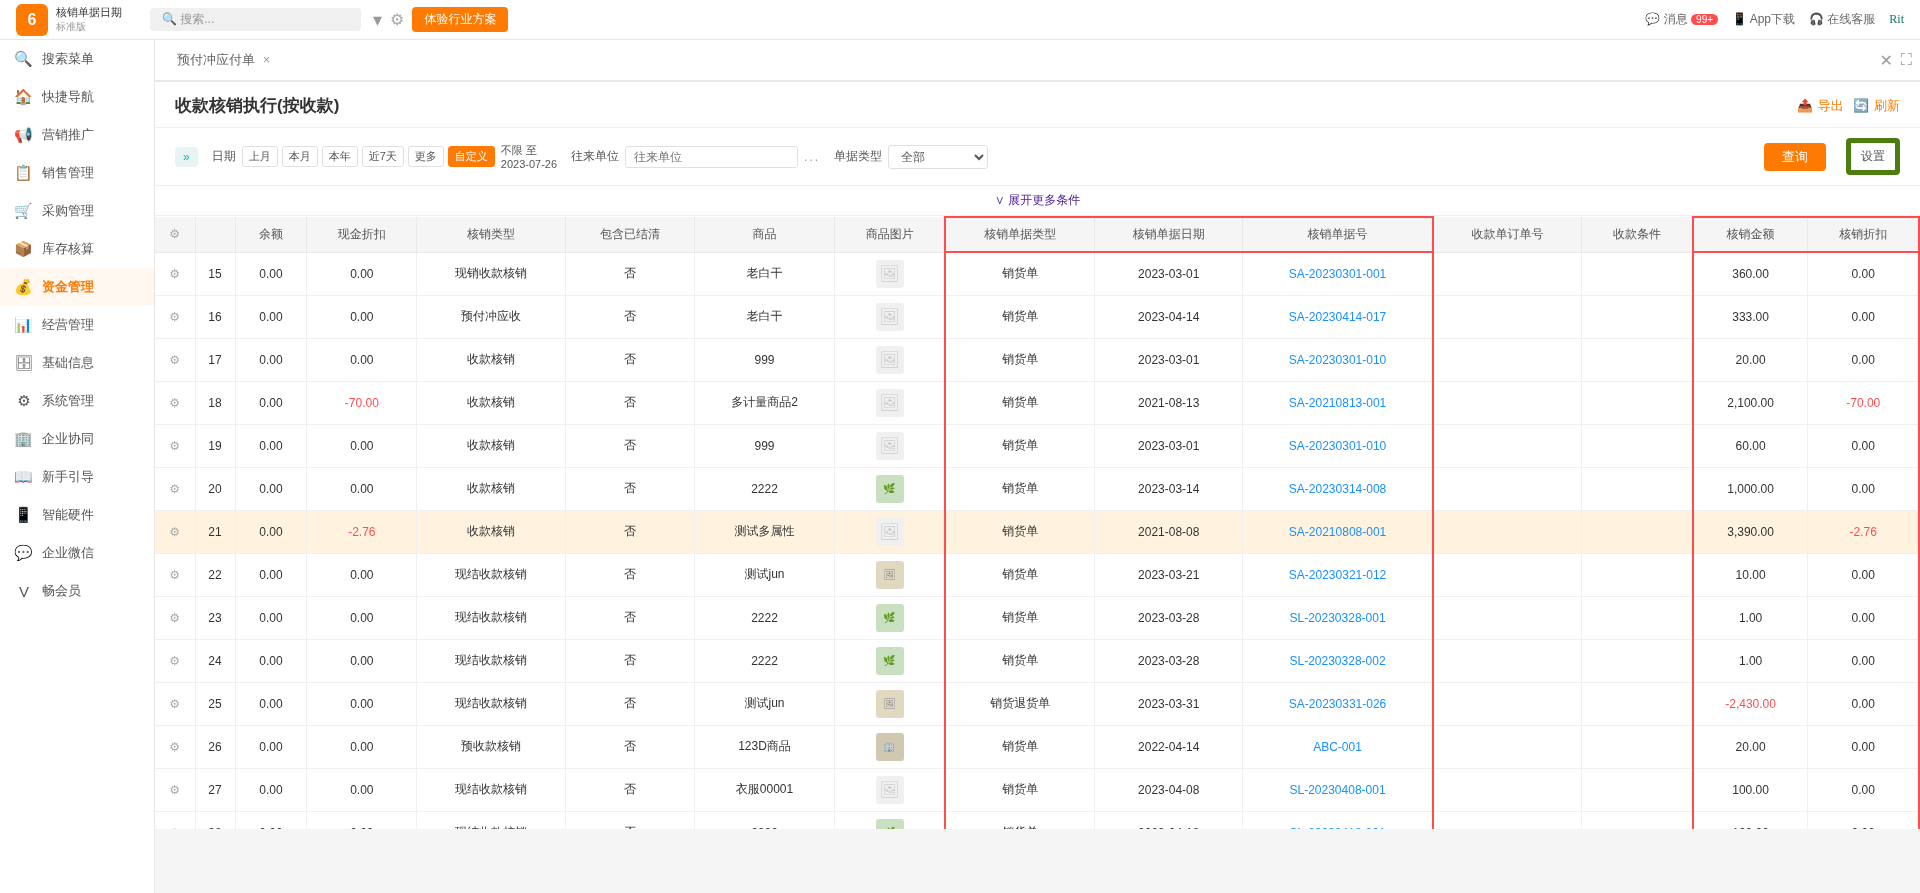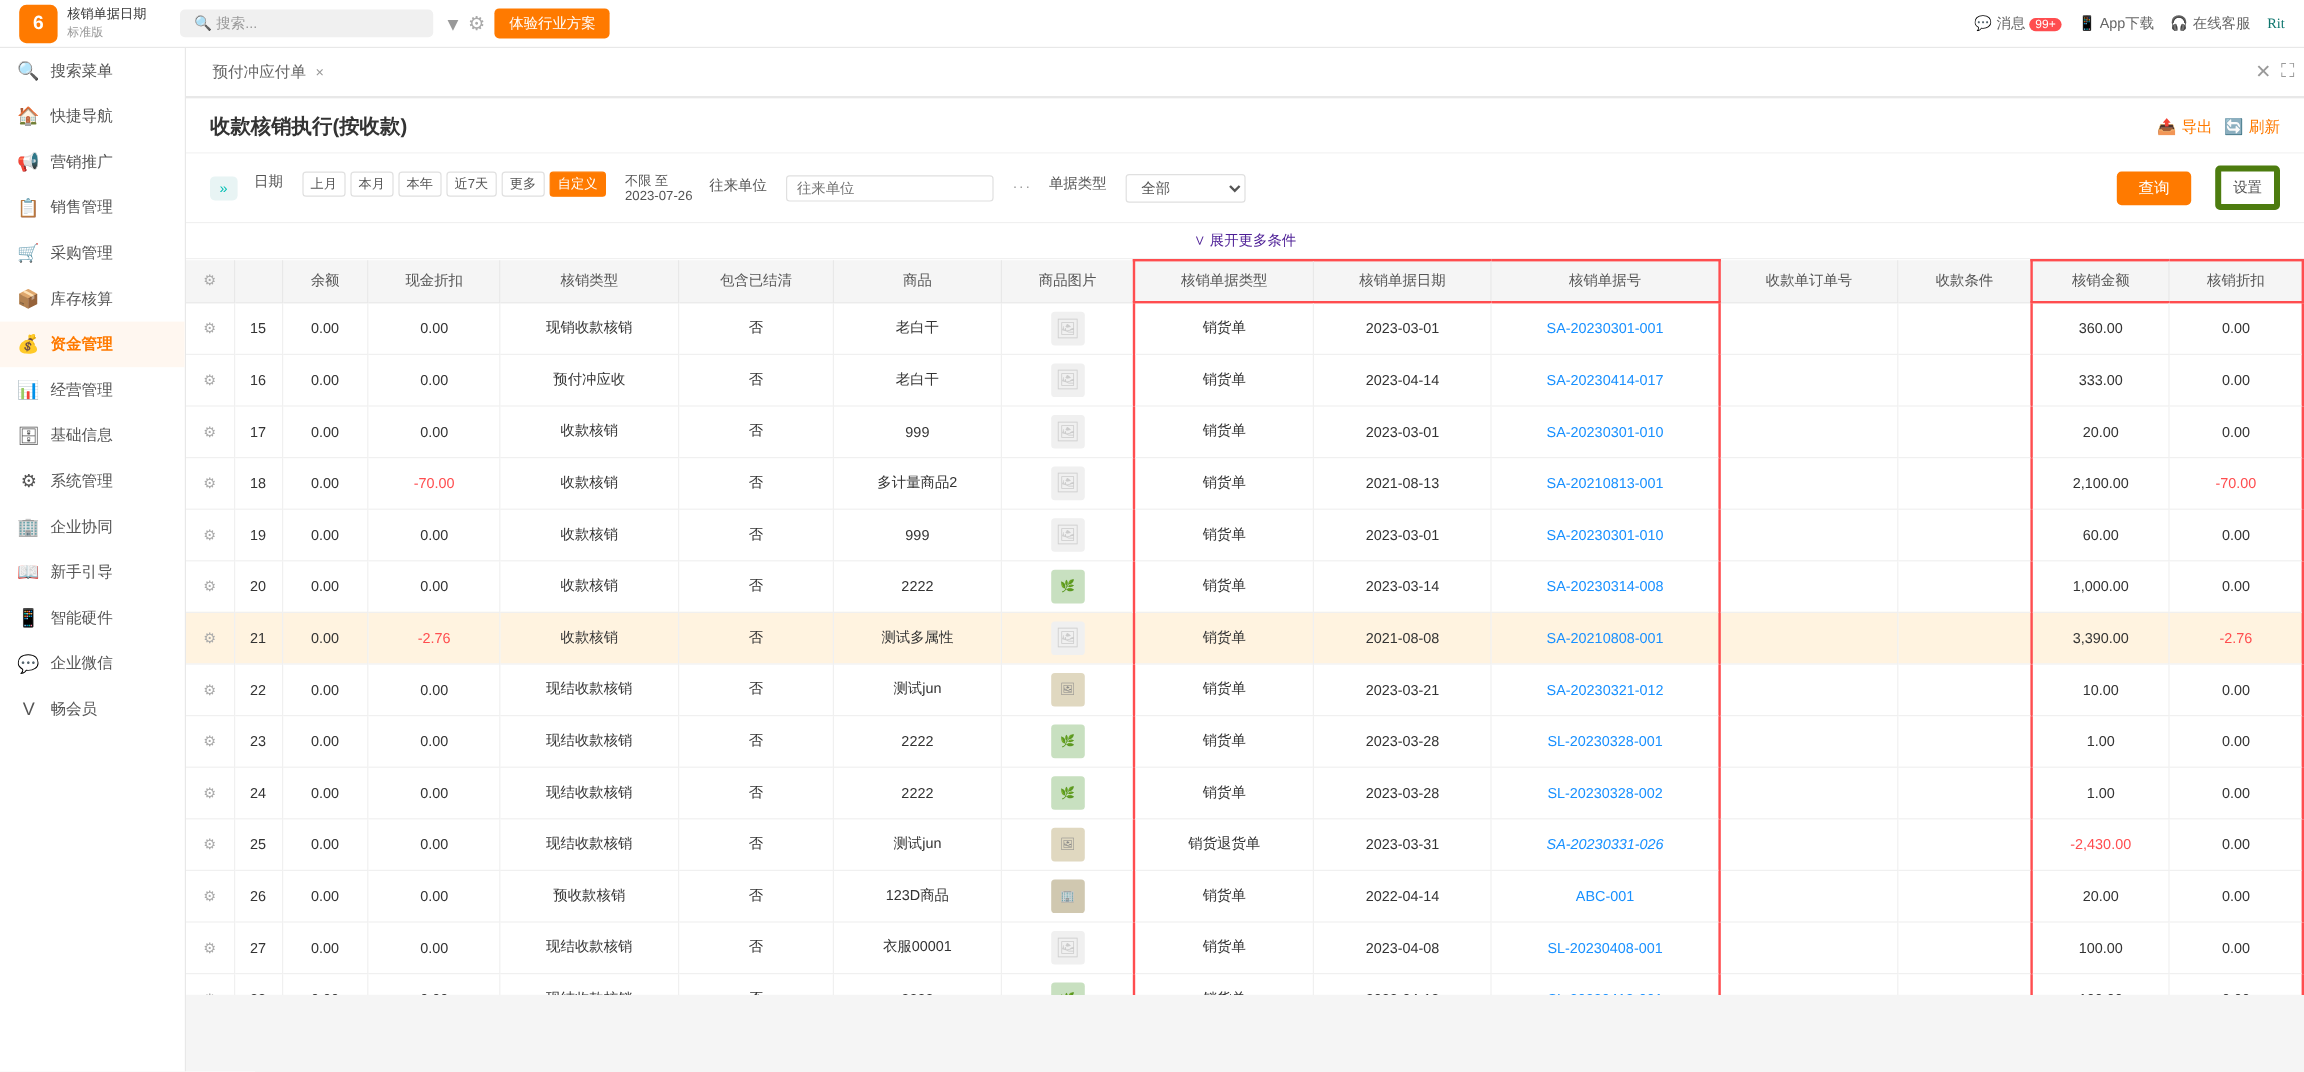--- a/index.html
+++ b/index.html
@@ -96,21 +96,21 @@
     .filter-bar {
       background: #fff;
       padding: 10px 20px;
       display: flex;
       align-items: center;
       gap: 14px;
       border-bottom: 1px solid #f0f0f0;
       flex-wrap: wrap;
     }
     .filter-expand-btn { background: #e8f4f4; color: #00bfb3; border: none; border-radius: 4px; padding: 3px 8px; cursor: pointer; font-size: 12px; }
-    .filter-group { display: flex; align-items: flex-start; gap: 16px; font-size: 12px; color: #555; }
+    .filter-group { display: flex; align-items: center; gap: 6px; font-size: 12px; color: #555; }
     .filter-label { color: #555; white-space: nowrap; }
     .date-btns { display: flex; gap: 4px; }
     .date-btn { padding: 2px 6px; border: 1px solid #e0e0e0; border-radius: 3px; cursor: pointer; font-size: 11px; color: #555; background: #fff; }
     .date-btn.custom { background: #ff7a00; color: #fff; border-color: #ff7a00; }
     .date-range { color: #555; font-size: 11px; }
     .filter-input { border: 1px solid #e0e0e0; border-radius: 3px; padding: 3px 8px; font-size: 12px; color: #999; background: #fff; min-width: 140px; }
     .filter-select { border: 1px solid #e0e0e0; border-radius: 3px; padding: 3px 8px; font-size: 12px; color: #555; background: #fff; min-width: 100px; }
     .dots { color: #999; letter-spacing: 2px; }
     .search-btn { background: #ff7a00; color: #fff; border: none; border-radius: 4px; padding: 5px 18px; font-size: 13px; cursor: pointer; margin-left: auto; }
     .settings-btn { border: 5px solid #4d7c0f; background: #fff; color: #555; border-radius: 4px; padding: 5px 10px; font-size: 12px; cursor: pointer; margin-left: 6px; }
@@ -528,21 +528,21 @@
                   <td style="color: rgb(170, 170, 170); cursor: pointer;">⚙</td>
                   <td>25</td>
                   <td>0.00</td>
                   <td>0.00</td>
                   <td>现结收款核销</td>
                   <td>否</td>
                   <td>测试jun</td>
                   <td><span class="img-placeholder-img">🖼</span></td>
                   <td style="border-left: 2px solid rgb(255, 77, 79);">销货退货单</td>
                   <td>2023-03-31</td>
-                  <td class="link-text" style="border-right: 2px solid rgb(255, 77, 79); font-style: italic;">SA-20230331-026</td>
+                  <td class="link-text" style="border-right: 2px solid rgb(255, 77, 79);">SA-20230331-026</td>
                   <td></td>
                   <td></td>
                   <td style="border-left: 2px solid rgb(255, 77, 79); color: rgb(255, 77, 79);">-2,430.00</td>
                   <td style="border-right: 2px solid rgb(255, 77, 79);">0.00</td>
                 </tr>
                 <tr>
                   <td style="color: rgb(170, 170, 170); cursor: pointer;">⚙</td>
                   <td>26</td>
                   <td>0.00</td>
                   <td>0.00</td>

